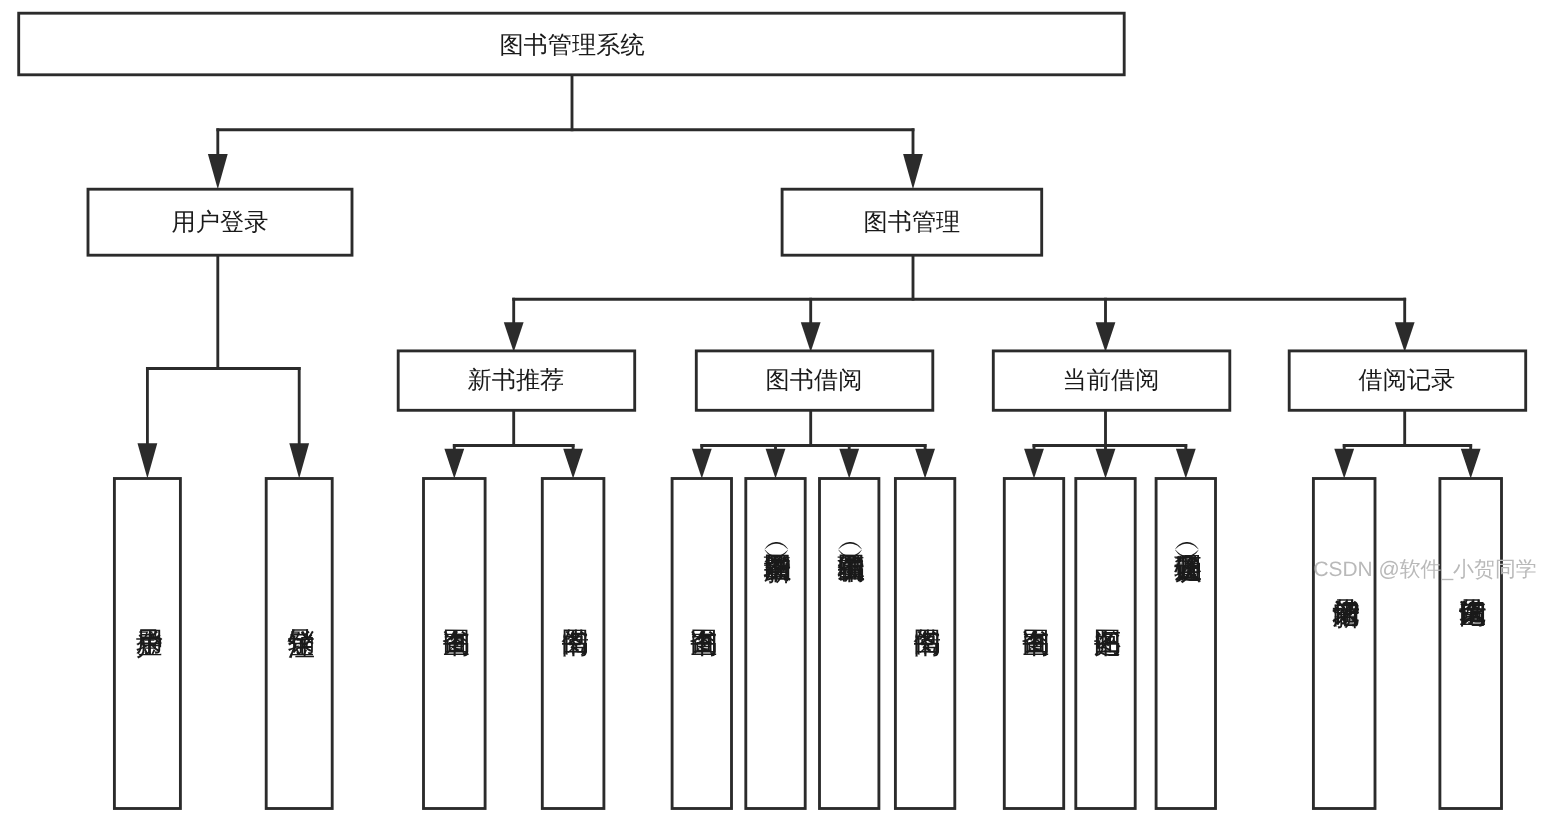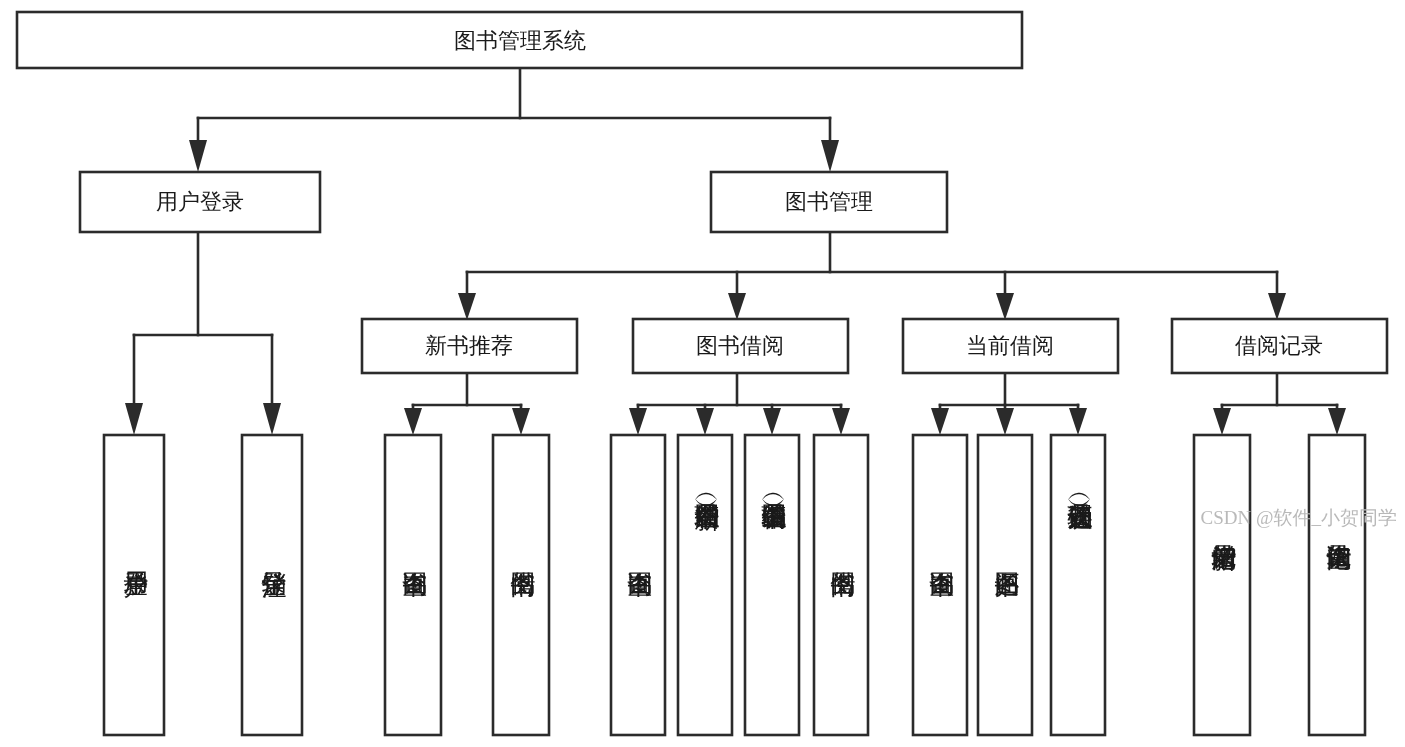--- a/index.html
+++ b/index.html
@@ -50,21 +50,21 @@
     font-size: 22px;
   }
   .label-v {
     font-size: 25px;
     letter-spacing: 0px;
   }
   .watermark {
     position: absolute;
     right: 8px;
     bottom: 4px;
-    font-family: Liberation Serif, serif;
+    font-family: Liberation Sans, sans-serif;
     font-size: 19px;
     color: #b9b9b9;
     white-space: nowrap;
     user-select: none;
     margin-left: 35px;
   }
 </style>
 </head>
 <body>
 

